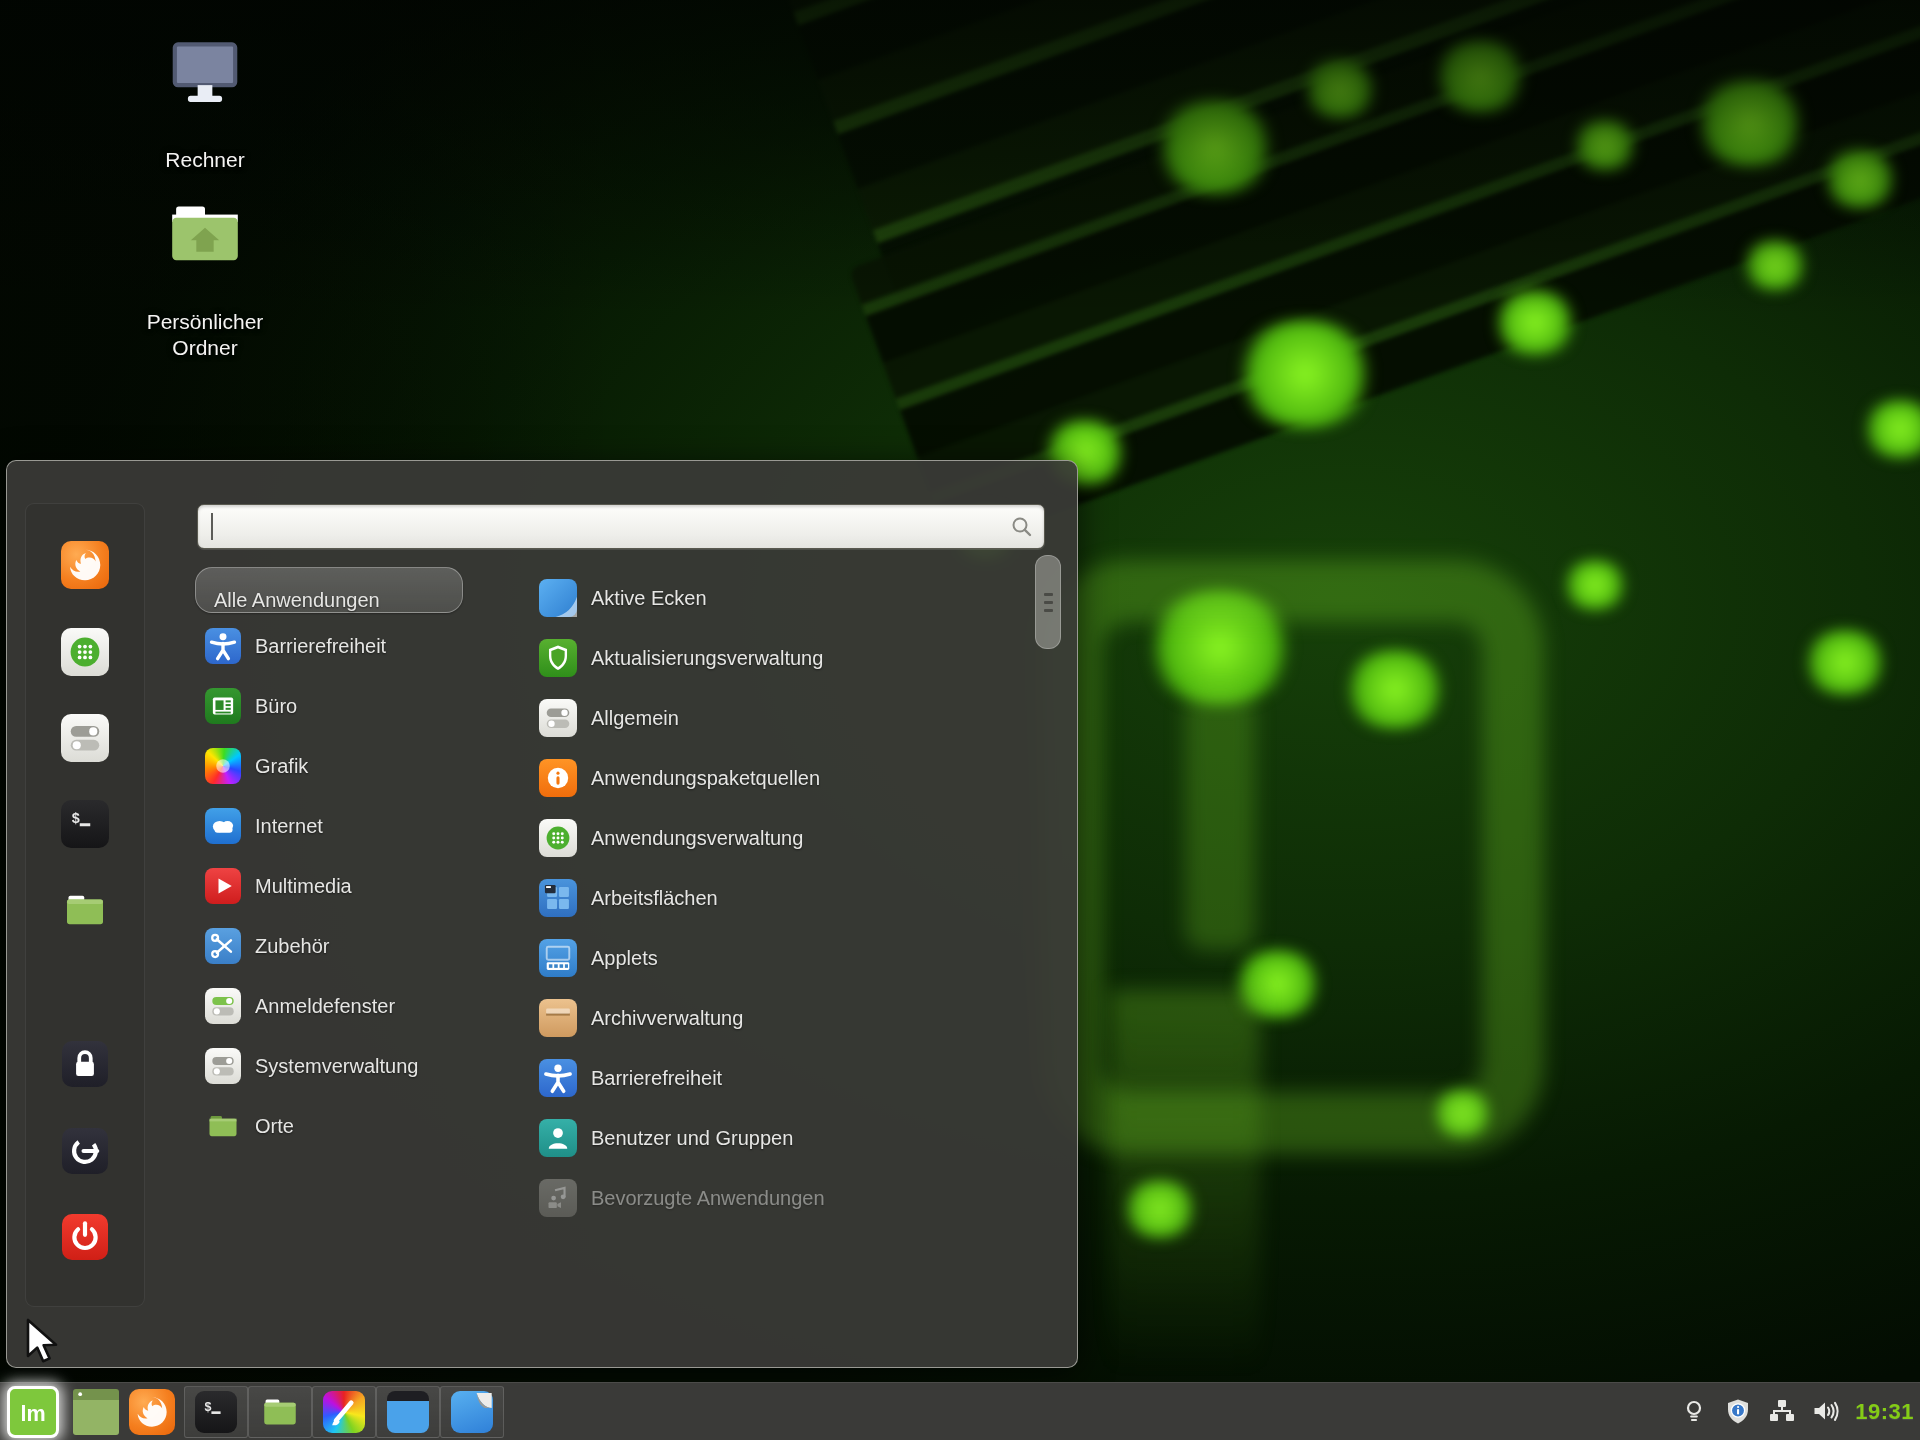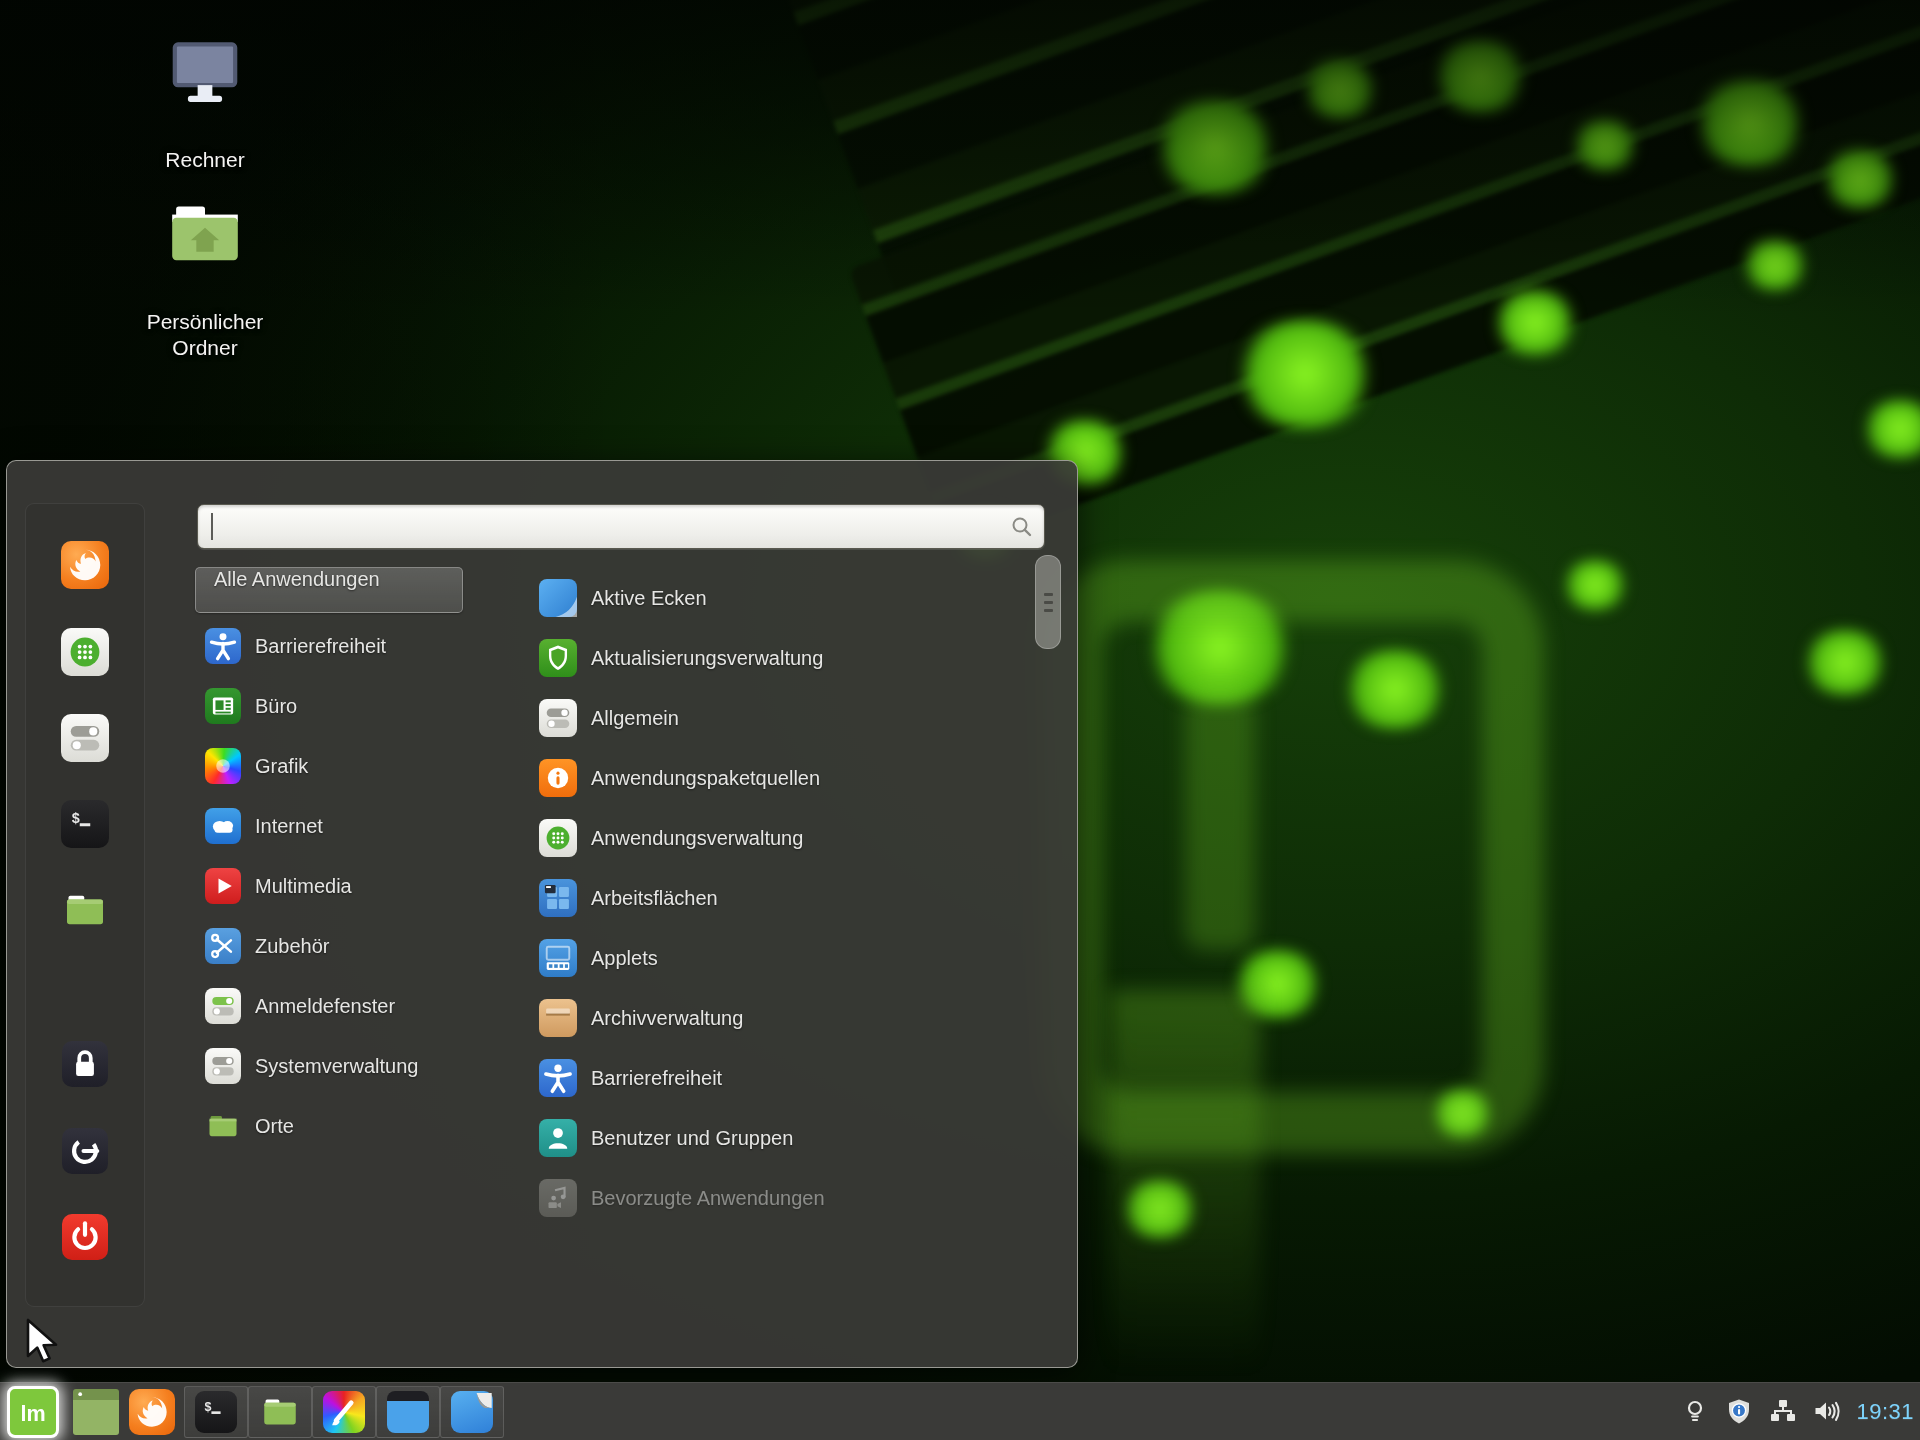--- a/index.html
+++ b/index.html
@@ -38,23 +38,23 @@
   #fav-col{position:absolute;left:18px;top:42px;width:118px;height:802px;border-radius:9px;
       background:rgba(0,0,0,.07);border:1px solid rgba(255,255,255,.07);}
   .favbtn{position:absolute;left:31px;width:56px;height:56px;display:flex;align-items:center;justify-content:center;cursor:pointer;}
   #search-wrap{position:absolute;left:190px;top:43px;width:846px;height:43px;border-radius:7px;
       background:linear-gradient(180deg,#fdfdfb 0%,#eeeeea 70%,#e4e4e0 100%);
       border:1px solid #59594f;box-shadow:inset 0 2px 3px rgba(0,0,0,.18), 0 1px 0 rgba(255,255,255,.12);}
   #search-input{position:absolute;left:12px;top:4px;width:780px;height:33px;border:none;outline:none;background:transparent;
       font-size:20px;color:#333;font-family:"Liberation Sans",sans-serif;caret-color:#555;}
   .caret{position:absolute;left:13px;top:8px;width:2px;height:27px;background:#5c5c58;}
   .mag{position:absolute;right:9px;top:9px;width:26px;height:26px;}
-  #allapps-btn{position:absolute;left:188px;top:106px;width:266px;height:44px;border-radius:5px;
+  #allapps-btn{position:absolute;left:188px;top:106px;width:266px;height:44px;border-radius:17px;
       background:linear-gradient(180deg,rgba(255,255,255,.20),rgba(255,255,255,.12));
-      border:1px solid rgba(255,255,255,.32);display:flex;align-items:flex-start;cursor:pointer;
+      border:1px solid rgba(255,255,255,.32);display:flex;align-items:flex-end;cursor:pointer;
       box-shadow:0 1px 2px rgba(0,0,0,.3);}
   #allapps-btn .row-label{margin-left:18px;}
   .row-label{font-size:20px;color:#e6e6e4;text-shadow:0 1px 2px rgba(0,0,0,.55);white-space:nowrap;}
   #cat-list{position:absolute;left:188px;top:155px;width:310px;}
   #app-list{position:absolute;left:522px;top:107px;width:530px;}
   .menu-row{position:relative;height:60px;display:flex;align-items:center;cursor:pointer;}
   .menu-row .ic{margin-left:10px;margin-right:14px;}
   .menu-row.faded{opacity:.48;}
   #scrollbar{position:absolute;left:1028px;top:94px;width:24px;height:92px;border-radius:12px;
       background:rgba(222,222,216,.38);border:1px solid rgba(255,255,255,.25);
@@ -63,21 +63,21 @@
   .sessbtn{position:absolute;left:31px;width:56px;height:56px;display:flex;align-items:center;justify-content:center;cursor:pointer;}
   
   #taskbar{position:absolute;left:0;top:1382px;width:1920px;height:58px;background:#3a3a38;
       border-top:1px solid rgba(255,255,255,.09);box-sizing:border-box;}
   .tb-item{position:absolute;display:flex;align-items:center;justify-content:center;cursor:pointer;}
   .tb-win{border:1px solid rgba(255,255,255,.15);border-radius:3px;
       background:linear-gradient(180deg,rgba(255,255,255,.07),rgba(255,255,255,.02));}
   #tray{position:absolute;right:4px;top:0;height:57px;display:flex;align-items:center;gap:14px;padding-right:2px;}
   .tray-ic{width:30px;height:30px;position:relative;cursor:pointer;}
   .tray-ic svg{position:absolute;inset:0;width:100%;height:100%;}
-  #clock{font-size:22px;font-weight:normal;color:#7dd3fc;letter-spacing:.5px;
+  #clock{font-size:22px;font-weight:bold;color:#84cc16;letter-spacing:.5px;
       text-shadow:0 1px 1px rgba(255,255,255,.10);cursor:pointer;}
   
   #cursor{position:absolute;left:26px;top:1318px;width:34px;height:44px;pointer-events:none;z-index:50;}
 </style>
 </head>
 <body>
 
 <div id="stage">
 
   <div class="wp"></div>

